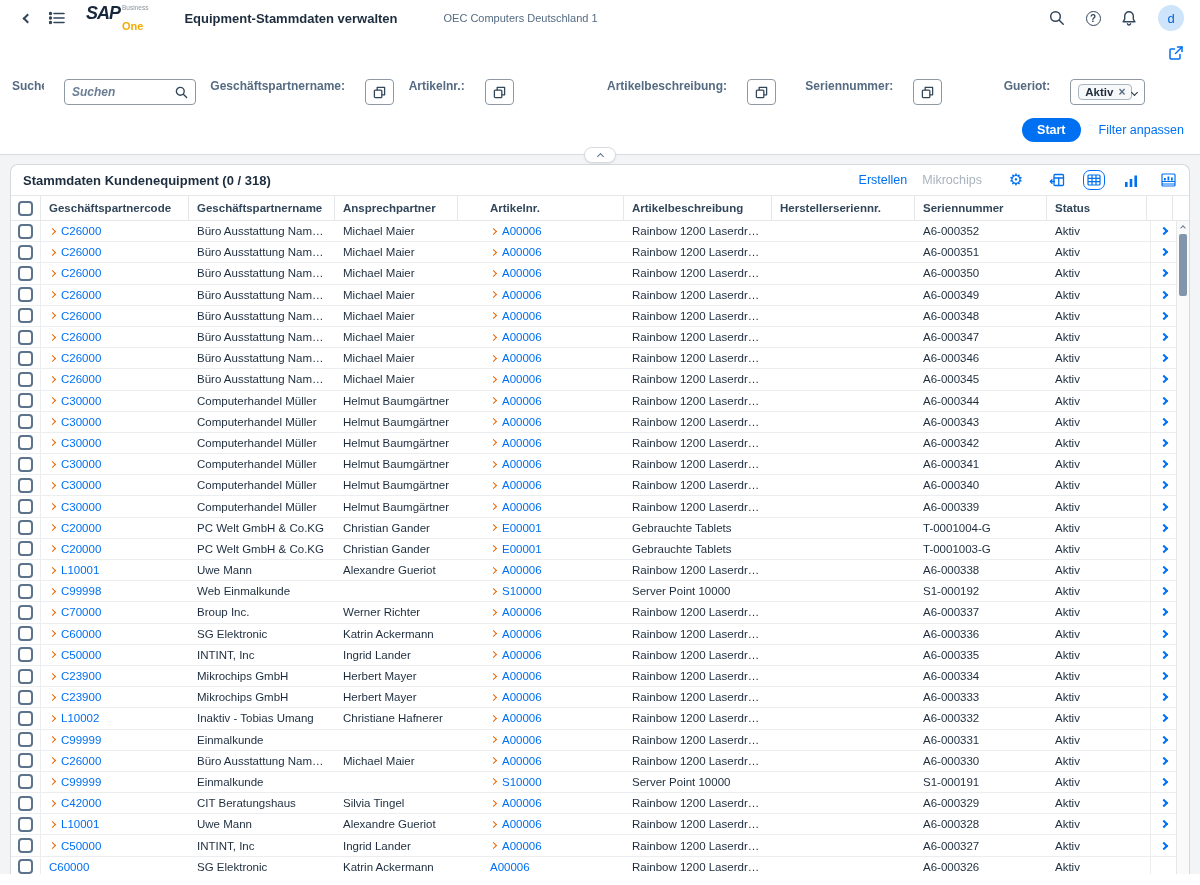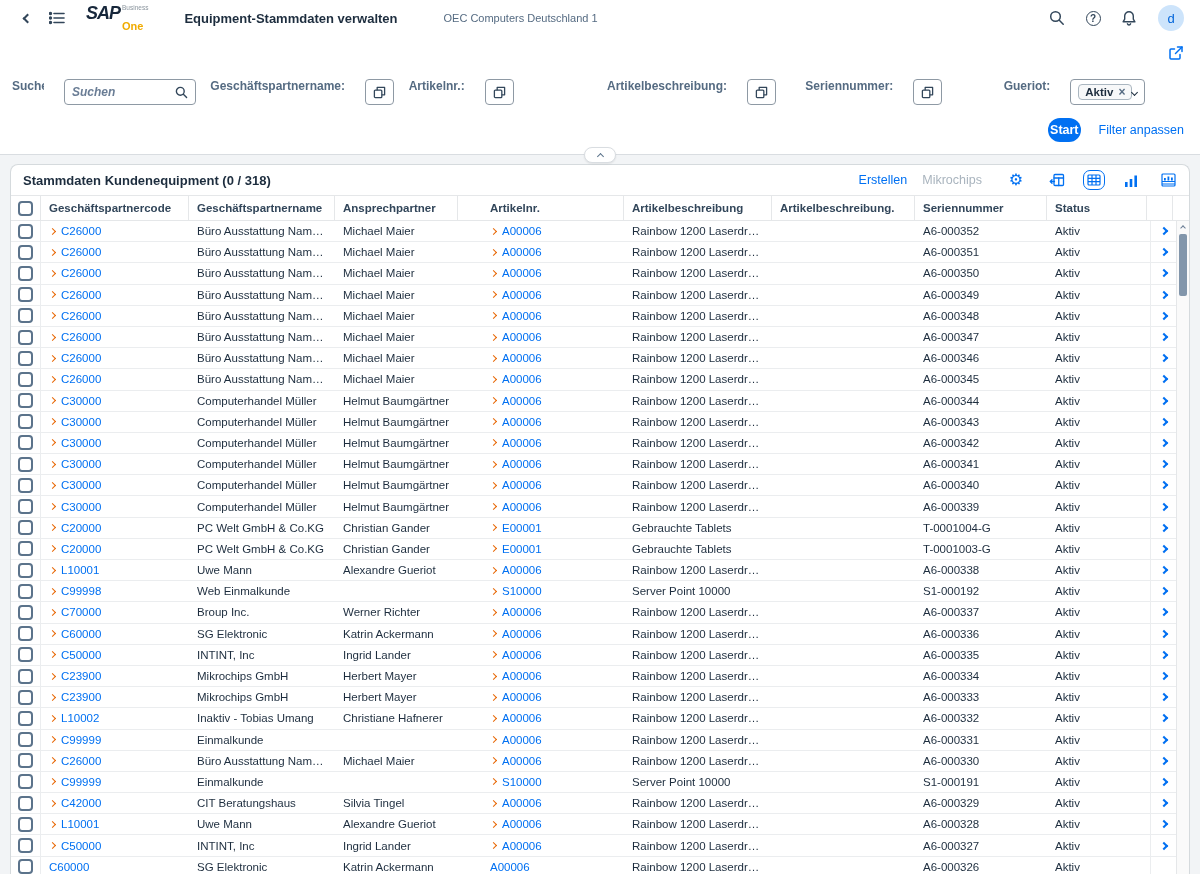--- a/index.html
+++ b/index.html
@@ -49,21 +49,21 @@
   .control input { border:none; outline:none; width:100%; font:inherit; color:inherit; background:transparent; }
   .control input::placeholder { font-style:italic; color:#6a7d95; }
   .ctl-icon { color:#32465a; display:flex; align-items:center; cursor:pointer; }
   .token { display:flex; align-items:center; gap:5px; border:1px solid #aab6c0; background:#f7f8f9; border-radius:4px;
            padding:1px 6px; font-size:11.5px; color:#1d2d3e; }
   .token-x { color:#556b82; font-size:12px; cursor:pointer; line-height:1; }
 
   
   .actions-row { display:flex; justify-content:flex-end; align-items:center; gap:18px; padding:13px 16px 12px; }
   .start-btn { background:var(--accent); color:#fff; border:none; font:inherit; font-size:12.5px; font-weight:600;
-               padding:5px 2px; border-radius:15px; cursor:pointer; }
+               padding:5px 15px; border-radius:15px; cursor:pointer; }
   .text-link { color:var(--accent); font-size:12.5px; cursor:pointer; }
 
   
   .divider { position:relative; border-top:1px solid #d9dde1; height:0; }
   .collapse-btn { position:absolute; left:50%; top:-8px; transform:translateX(-50%); width:32px; height:16px;
                   background:#fff; border:1px solid #d9dde1; border-radius:9px; display:flex; align-items:center;
                   justify-content:center; cursor:pointer; color:#5b738b; box-shadow:0 1px 2px rgba(0,0,0,.08); }
   .collapse-btn .chev { width:5px; height:5px; border-width:1.5px; margin-top:3px; }
 
   
@@ -317,21 +317,21 @@
 
     <div class="header-row">
       <div class="hcell col-sel">
           <span class="checkbox"></span>
         </div>
       <div class="hcell col-code">Geschäftspartnercode</div>
       <div class="hcell col-name">Geschäftspartnername</div>
       <div class="hcell col-contact">Ansprechpartner</div>
       <div class="hcell col-item">Artikelnr.</div>
       <div class="hcell col-desc">Artikelbeschreibung</div>
-      <div class="hcell col-mfr">Artikelbeschreibung.</div>
+      <div class="hcell col-mfr">Herstellerseriennr.</div>
       <div class="hcell col-serial">Seriennummer</div>
       <div class="hcell col-status">Status</div>
       <div class="hcell col-nav"></div>
       <div class="hcell corner"></div>
     </div>
 
     <div class="tbody">
       <div class="rows">
   <div class="row">
     <div class="cell col-sel">

